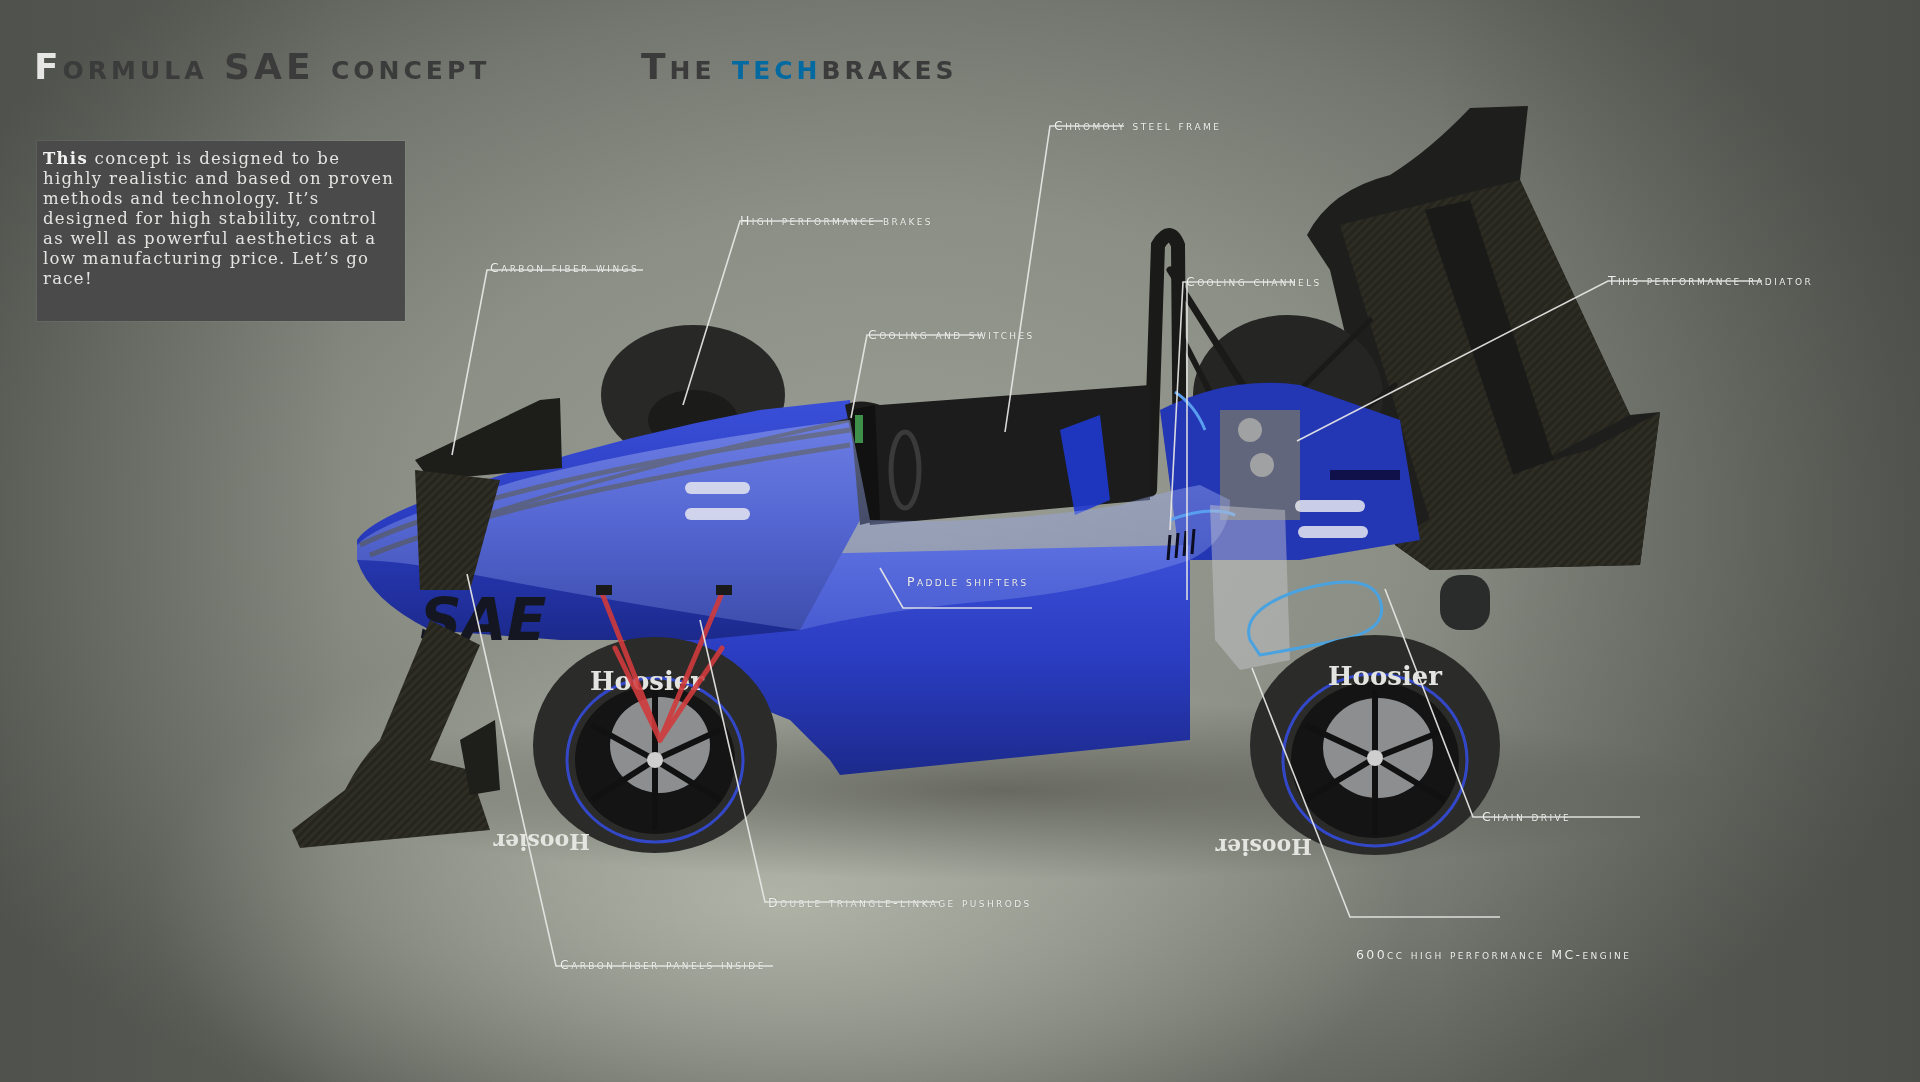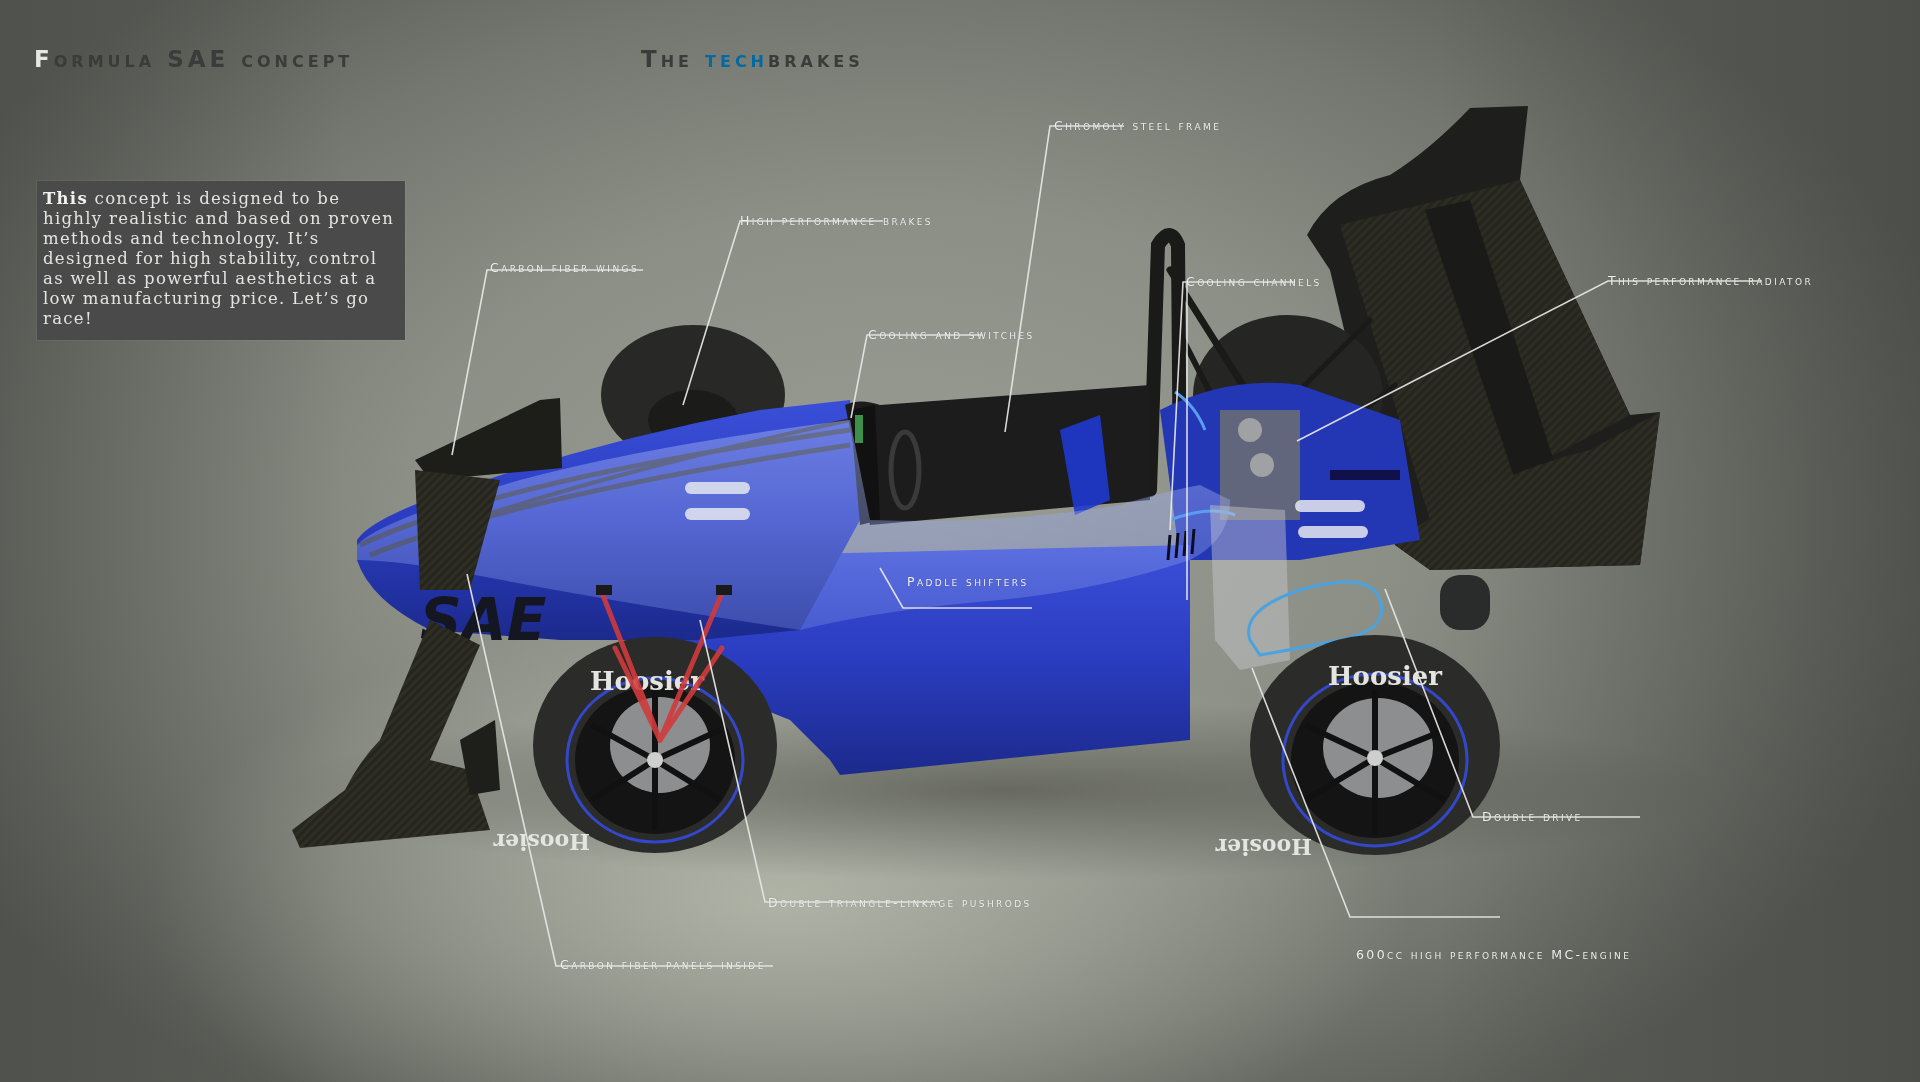--- a/index.html
+++ b/index.html
@@ -9,29 +9,29 @@
       radial-gradient(ellipse 900px 420px at 780px 900px, rgba(190,194,180,0.75), rgba(190,194,180,0) 70%),
       radial-gradient(ellipse 1100px 700px at 900px 520px, #9a9d93 0%, #8c8f86 45%, #74776f 75%, #5a5c56 100%);
     font-family: "Liberation Sans", sans-serif;
   }
   .vignette {
     position:absolute; inset:0; pointer-events:none;
     background: linear-gradient(90deg, rgba(60,62,58,0.35) 0%, rgba(0,0,0,0) 18%, rgba(0,0,0,0) 75%, rgba(60,62,58,0.45) 100%);
   }
   .title {
     position:absolute; font-family:"DejaVu Sans", sans-serif; font-weight:bold;
-    font-variant: small-caps; letter-spacing:4px; color:#3a3b3a; font-size:23px;
+    font-variant: small-caps; letter-spacing:4px; color:#3a3b3a; font-size:36px;
   }
   .title .hl { color:#e6e6e4; }
   .title .hl2 { color:#0369a1; }
   #title-main { left:34px; top:46px; }
   #title-tech { left:641px; top:46px; }
   .intro-box {
-    position:absolute; left:37px; top:141px; width:368px; height:159px;
-    background:#4a4a4a; box-shadow:0 0 0 1px rgba(255,255,255,0.05);margin-top:40px;
+    position:absolute; left:37px; top:141px; width:368px; height:180px;
+    background:#4a4a4a; box-shadow:0 0 0 1px rgba(255,255,255,0.05);
   }
   .intro-text {
     position:absolute; left:6px; top:8px; width:360px;
     font-family:"DejaVu Serif", serif; font-size:16.5px; line-height:20px;
     letter-spacing:1.3px; color:#e4e4e2;
   }
   .intro-text b { font-weight:bold; color:#f2f2f0; }
   .callout {
     position:absolute; font-family:"DejaVu Sans", sans-serif; font-size:12.5px;
     font-variant: small-caps; letter-spacing:2.4px; color:#f0f0ee;
@@ -219,16 +219,16 @@
   </g>
 </svg>
 
 <div class="callout" style="left:490px;top:249px">Carbon fiber wings</div>
 <div class="callout" style="left:740px;top:202px">High performance brakes</div>
 <div class="callout" style="left:1054px;top:107px">Chromoly steel frame</div>
 <div class="callout" style="left:868px;top:316px">Cooling and switches</div>
 <div class="callout" style="left:1186px;top:263px">Cooling channels</div>
 <div class="callout" style="left:1608px;top:262px">This performance radiator</div>
 <div class="callout" style="left:907px;top:563px">Paddle shifters</div>
-<div class="callout" style="left:1482px;top:798px">Double drive</div>
+<div class="callout" style="left:1482px;top:798px">Chain drive</div>
 <div class="callout" style="left:1356px;top:936px">600cc high performance MC-engine</div>
 <div class="callout" style="left:768px;top:884px">Double triangle-linkage pushrods</div>
 <div class="callout" style="left:560px;top:946px">Carbon fiber panels inside</div>
 
 </body></html>

